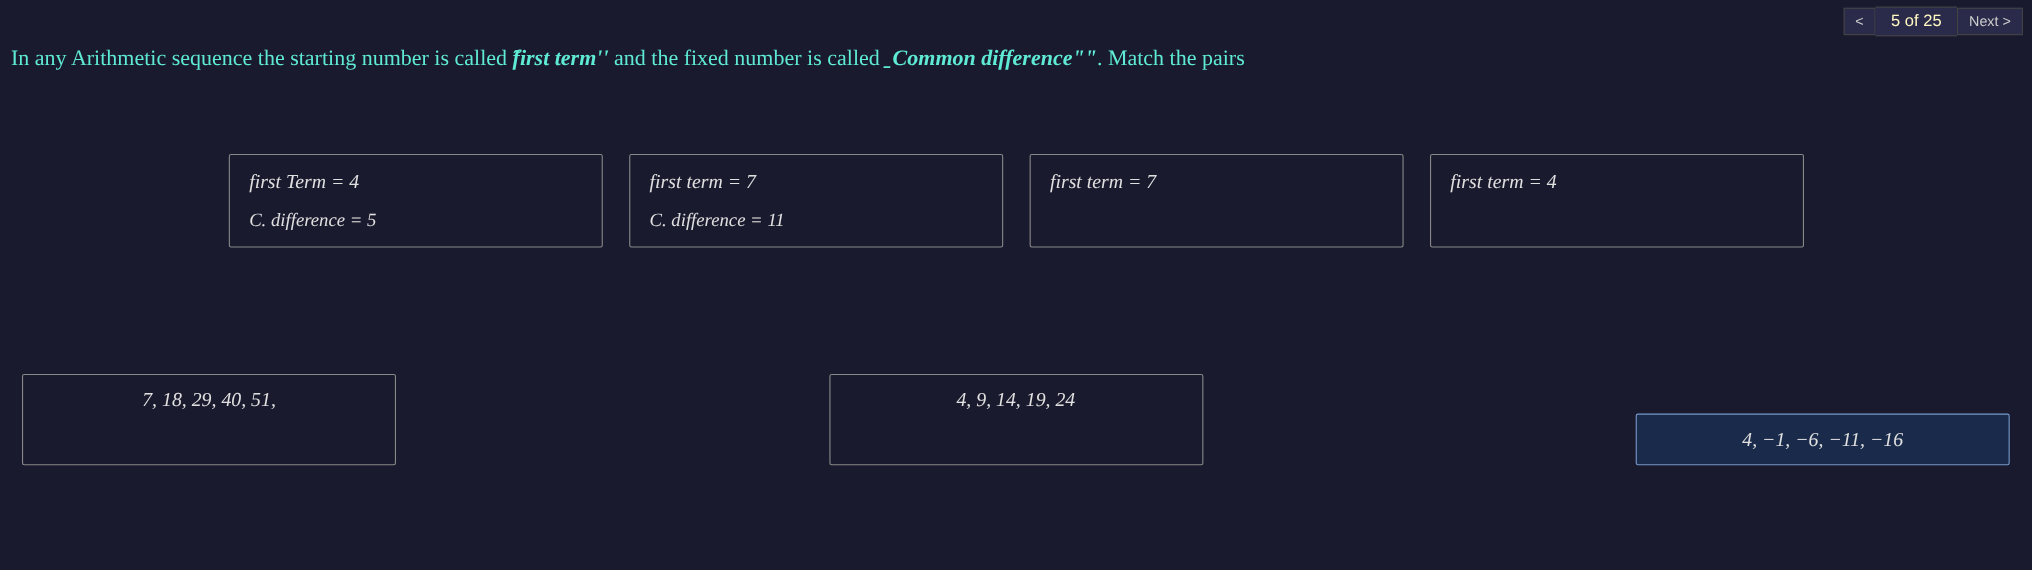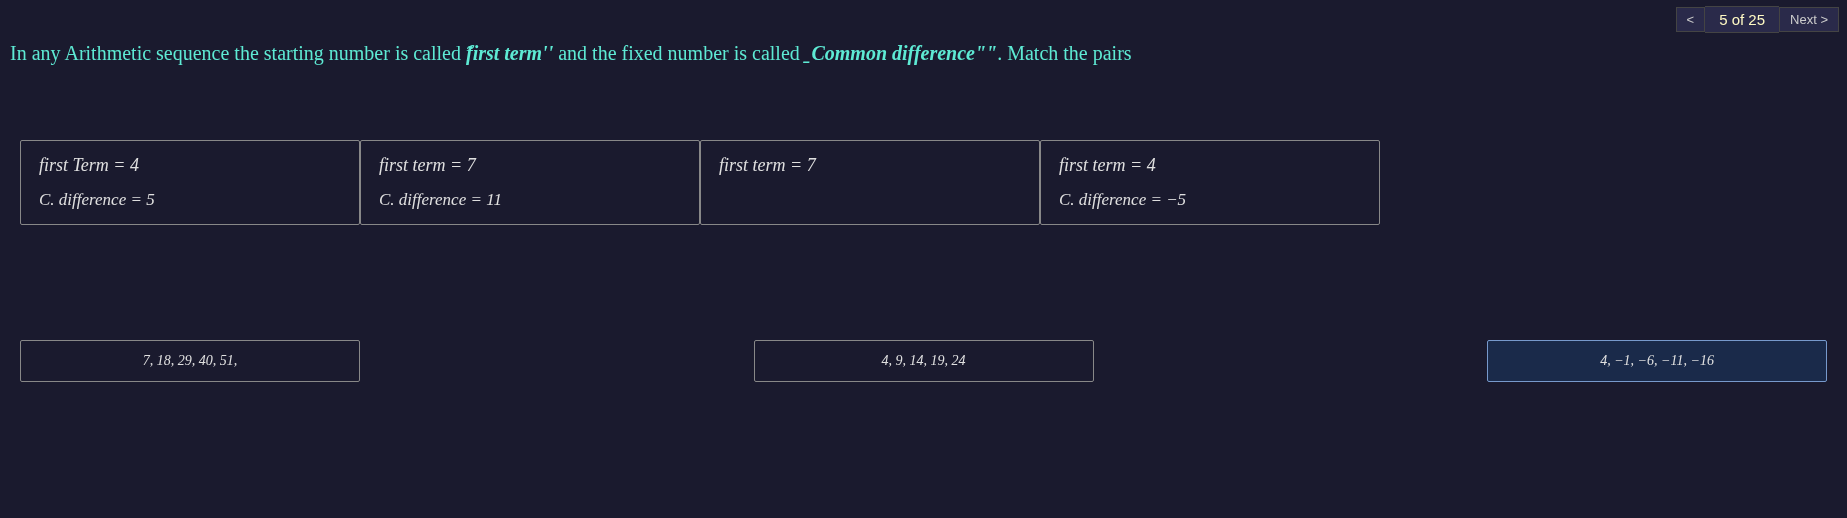--- a/index.html
+++ b/index.html
@@ -61,24 +61,24 @@
       font-style: italic;
       font-weight: bold;
       text-decoration: none;
     }
 
     .cards-section {
       position: absolute;
       top: 140px;
       left: 0;
       right: 0;
-      padding: 0 20px;
+      padding: 0 38px;
       display: flex;
-      justify-content: flex-start;
-      gap: 0;
+      justify-content: center;
+      gap: 24px;
     }
 
     .card {
       background: transparent;
       border: 1.5px solid #888;
       border-radius: 2px;
       padding: 14px 18px;
       min-width: 200px;
       flex: 1;
       max-width: 340px;
@@ -109,29 +109,30 @@
     }
 
     .seq-card {
       background: transparent;
       border: 1.5px solid #888;
       border-radius: 2px;
       padding: 12px 18px;
       min-width: 200px;
       flex: 1;
       max-width: 340px;
-      font-size: 14px;
+      font-size: 18px;
       font-family: Georgia, serif;
       font-style: italic;
       text-align: center;
     }
 
     .seq-card.highlighted {
       background: #1a2a4a;
       border-color: #7799cc;
+      margin-top: 36px;
     }
 
     
     .math {
       font-style: italic;
     }
   </style>
 </head>
 <body>
 
@@ -152,21 +153,20 @@
   </div>
   <div class="card">
     <div class="card-line1 math">first term = 7</div>
     <div class="card-line2 math">C. difference = 11</div>
   </div>
   <div class="card">
     <div class="card-line1 math">first term = 7</div>
   </div>
   <div class="card">
     <div class="card-line1 math">first term = 4</div>
-    <div class="card-line2 math">C. difference = −5</div>
   </div>
 </div>
 
 <div class="sequences-section">
   <div class="seq-card">
     <span>7, 18, 29, 40, 51,</span>
   </div>
   <div class="seq-card">
     <span>4, 9, 14, 19, 24</span>
   </div>

